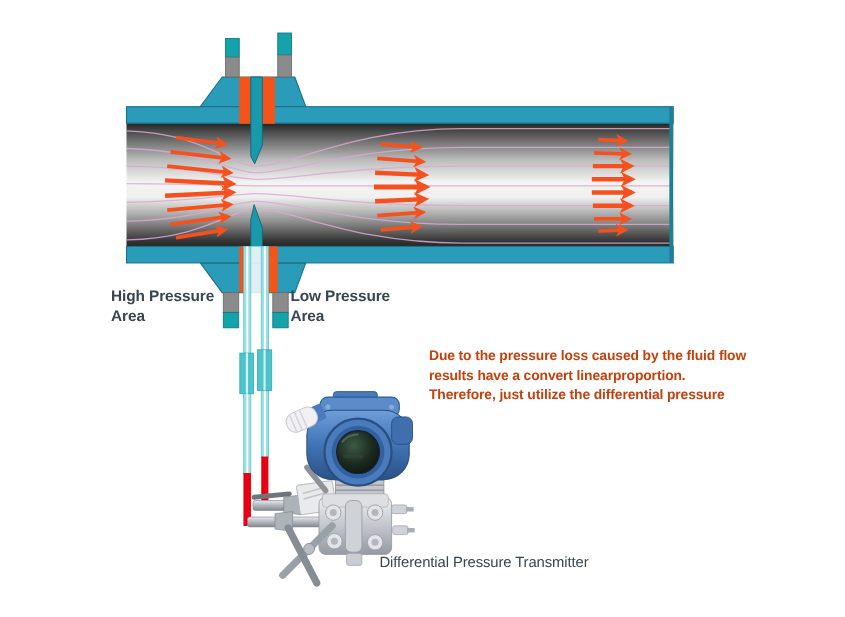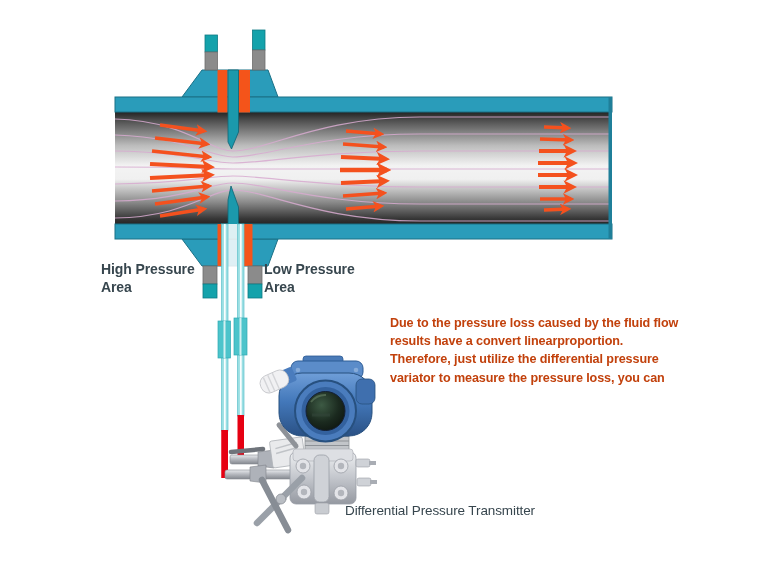--- a/index.html
+++ b/index.html
@@ -243,17 +243,16 @@
   </svg>
 
   <div class="txt area-label label-hp">High Pressure Area</div>
 
   <div class="txt area-label label-lp">Low Pressure Area</div>
 
   <div class="txt desc">
     <div>Due to the pressure loss caused by the fluid flow</div>
     <div>results have a convert linearproportion.</div>
     <div>Therefore, just utilize the differential pressure</div>
-    <div>variator to measure the pressure loss, you can</div>
   </div>
 
   <div class="txt caption">Differential Pressure Transmitter</div>
 </div>
 
 </body></html>

